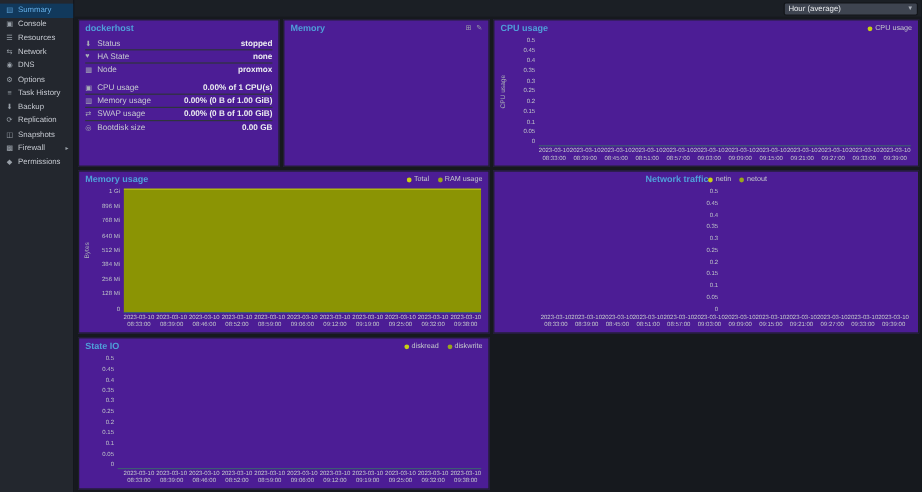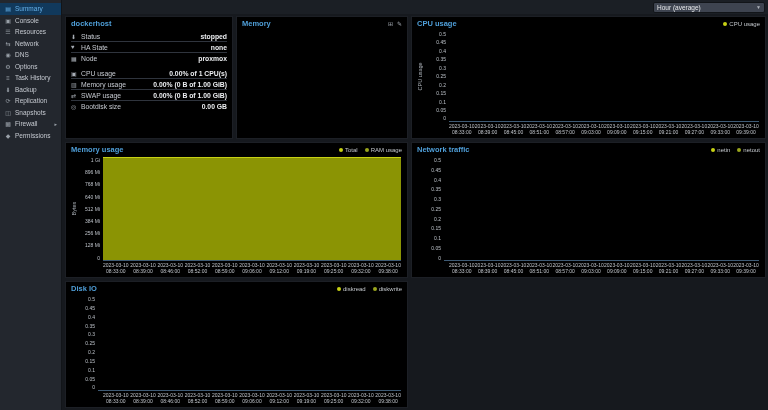--- a/index.html
+++ b/index.html
@@ -19,31 +19,31 @@
   .sidebar { position:absolute; left:0; top:0; width:62px; height:410px; background:#23272e;
              border-right:1px solid #121519; padding-top:3px; }
   .side-item { display:flex; align-items:center; gap:3px; height:11.5px; padding:0 4px;
                color:#c6cad1; font-size:6.5px; cursor:pointer; white-space:nowrap; }
   .side-item .ico { width:8px; font-size:6px; color:#99a0a8; text-align:center; flex:none; }
   .side-item.active { background:#11395c; color:#66b0e8; }
   .side-item.active .ico { color:#66b0e8; }
   .side-item .chev { margin-left:auto; font-size:5px; color:#99a0a8; }
 
   
-  .panel { position:absolute; background:#000000; border:1px solid #1c1f25;
+  .panel { position:absolute; background:#4c1d95; border:1px solid #1c1f25;
            display:flex; flex-direction:column; }
   .phead { display:flex; align-items:center; height:13px; padding:0 5px; flex:none; }
   .ptitle { color:#4f9fd9; font-size:7.5px; font-weight:700; }
   .phead-icons { margin-left:auto; display:flex; gap:4px; color:#9aa0a8; font-size:6px; }
 
   .p-status  { left:65px;  top:16px;  width:168px; height:123px; }
   .p-notes   { left:236px; top:16px;  width:172px; height:123px; }
   .p-cpu     { left:411px; top:16px;  width:355px; height:123px; }
   .p-memory  { left:65px;  top:142px; width:343px; height:136px; }
-  .p-network { left:411px; top:142px; width:355px; height:136px; }
+  .p-network { left:411px; top:142px; width:355px; height:136px;align-items:center; }
   .p-disk    { left:65px;  top:281px; width:343px; height:127px; }
 
   
   .status-body { padding:1px 5px 0 5px; }
   .srow { display:flex; align-items:center; height:11px; font-size:6.8px; border-bottom:1px solid #2f343d; }
   .srow:last-child { border-bottom:none; }
   .sico { width:10px; color:#a8aeb6; font-size:6px; flex:none; }
   .slbl { color:#c6cad1; }
   .sval { margin-left:auto; color:#eceef1; font-weight:700; text-align:right; }
   .group-gap { height:4px; }
@@ -423,21 +423,21 @@
         </div>
         <div class="xtick">
           <div>2023-03-10</div>
           <div>09:39:00</div>
         </div>
       </div>
   </div>
 
   <div class="panel p-disk">
     <div class="phead">
-      <span class="ptitle">Disk IO</span>
+      <span class="ptitle">State IO</span>
       <span class="legend">
           <span class="lg-item">
             <span class="lg-dot" style="background: rgb(199, 209, 19);"></span>
             <span class="lg-txt">diskread</span>
           </span>
           <span class="lg-item">
             <span class="lg-dot" style="background: rgb(154, 166, 28);"></span>
             <span class="lg-txt">diskwrite</span>
           </span>
         </span>

